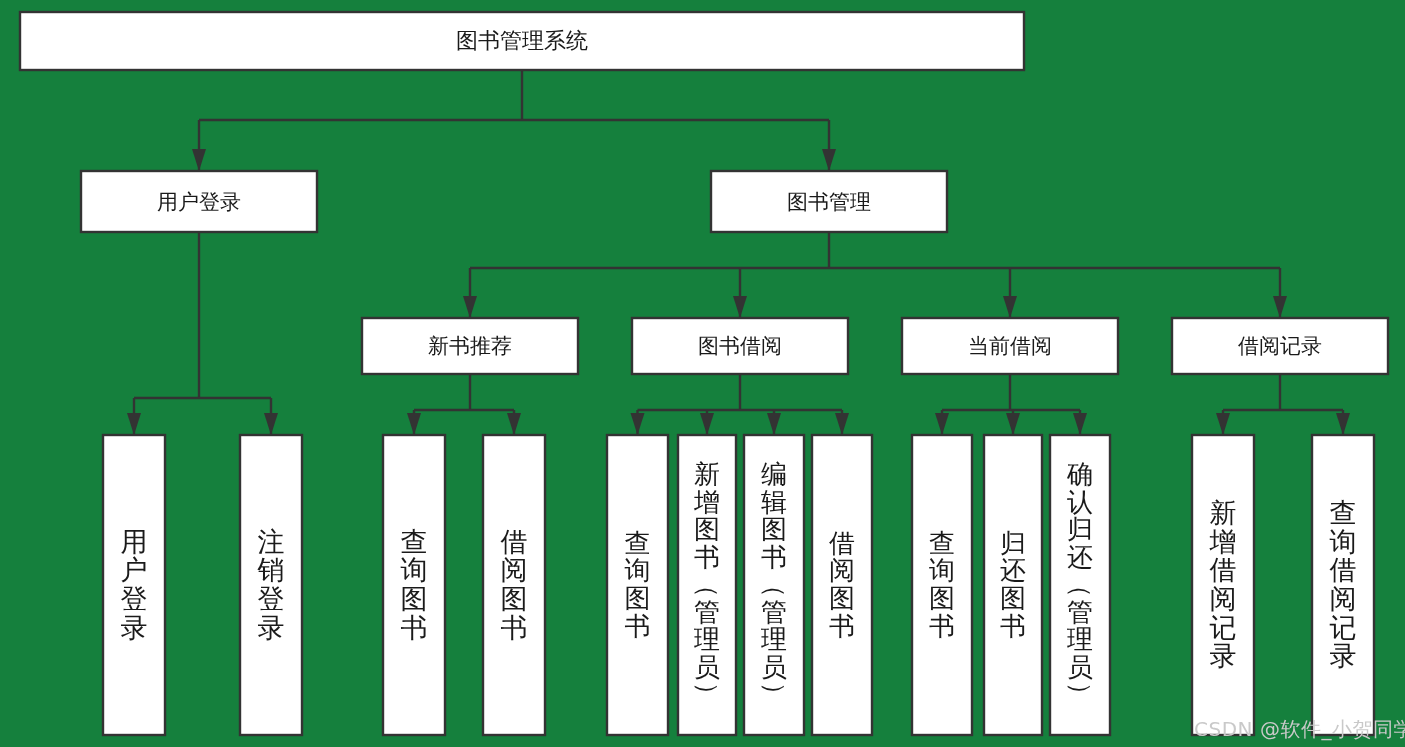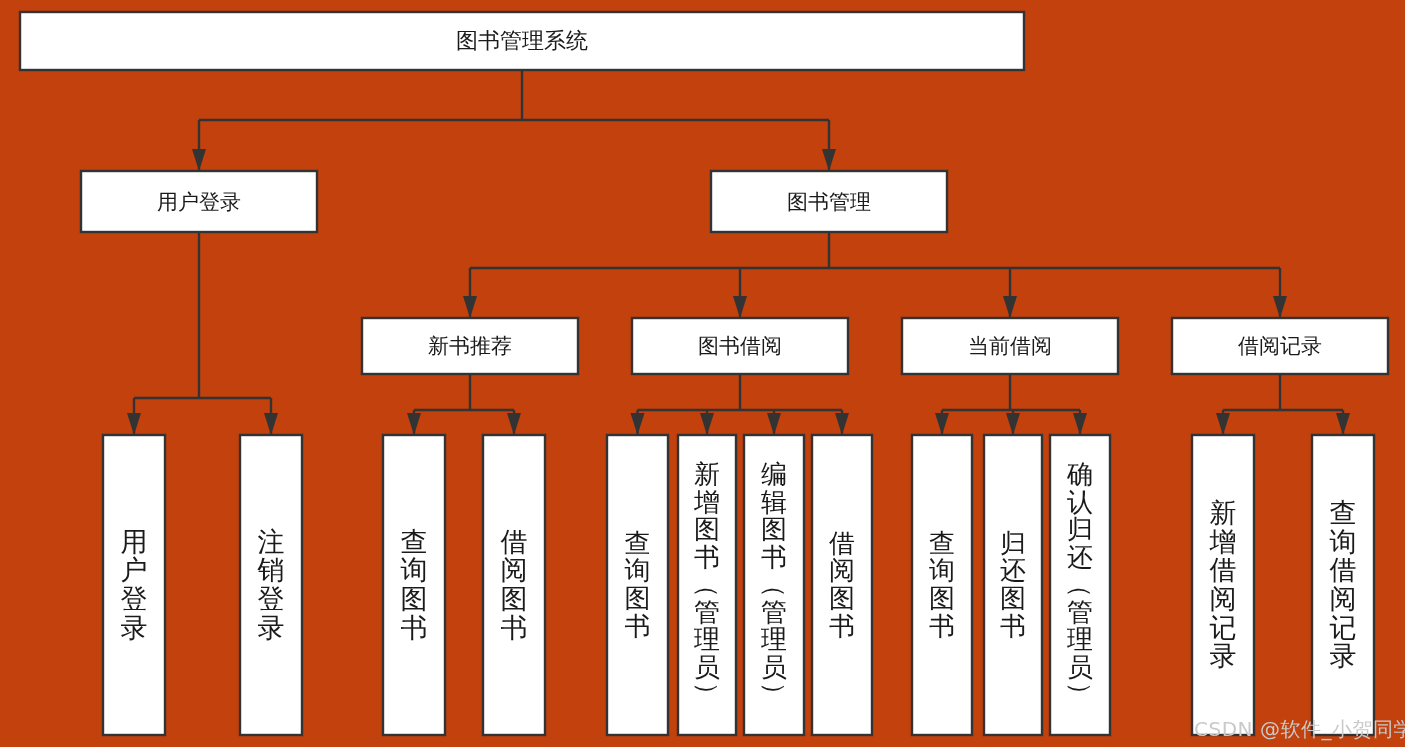--- a/index.html
+++ b/index.html
@@ -10,21 +10,21 @@
   body {
     width: 1405px;
     height: 747px;
     font-family: "DejaVu Sans", "Liberation Sans", sans-serif;
     overflow: hidden;
   }
   #diagram-root {
     position: relative;
     width: 1405px;
     height: 747px;
-    background: #c2410c;
+    background: #15803d;
   }
   svg.flow-svg {
     position: absolute;
     left: 0;
     top: 0;
     width: 1405px;
     height: 747px;
     display: block;
   }
   .node-box {

